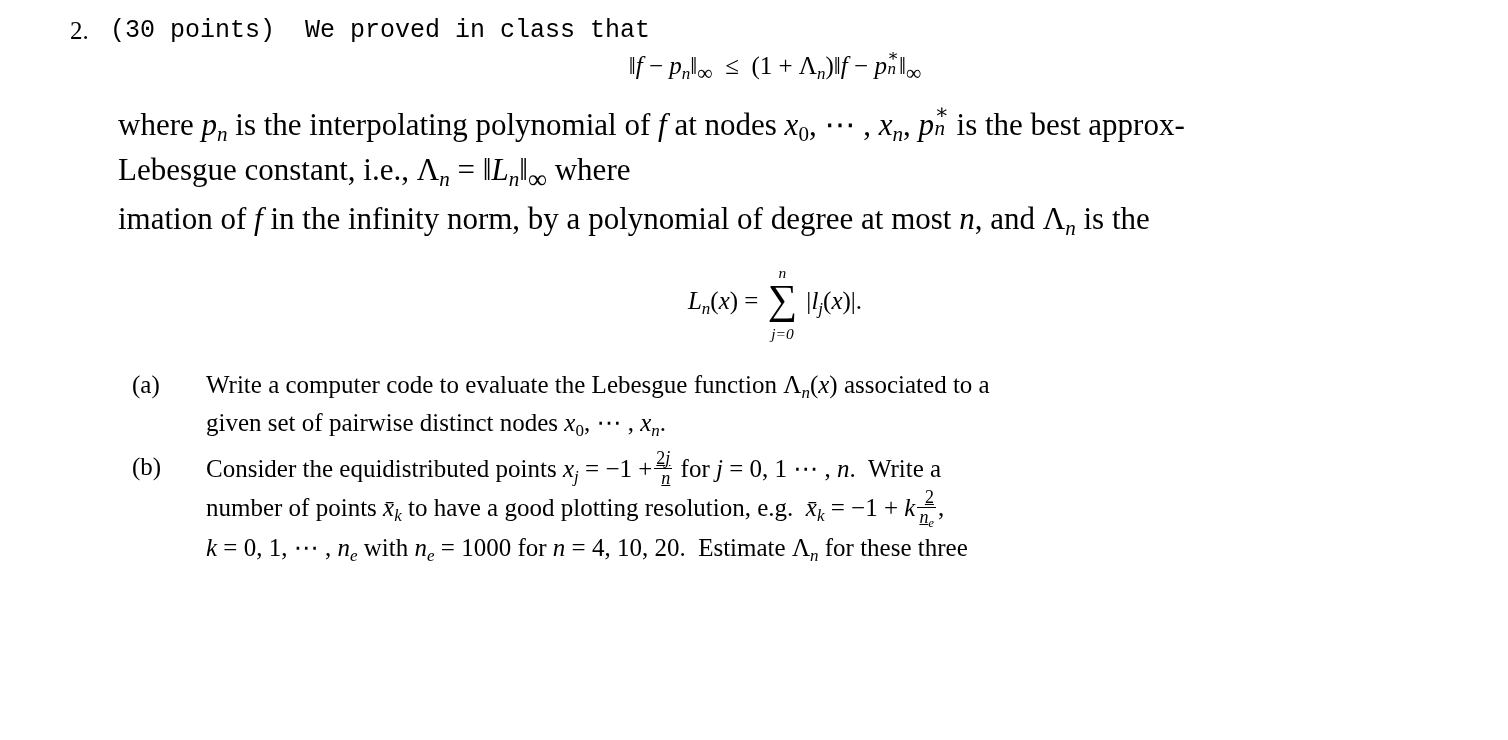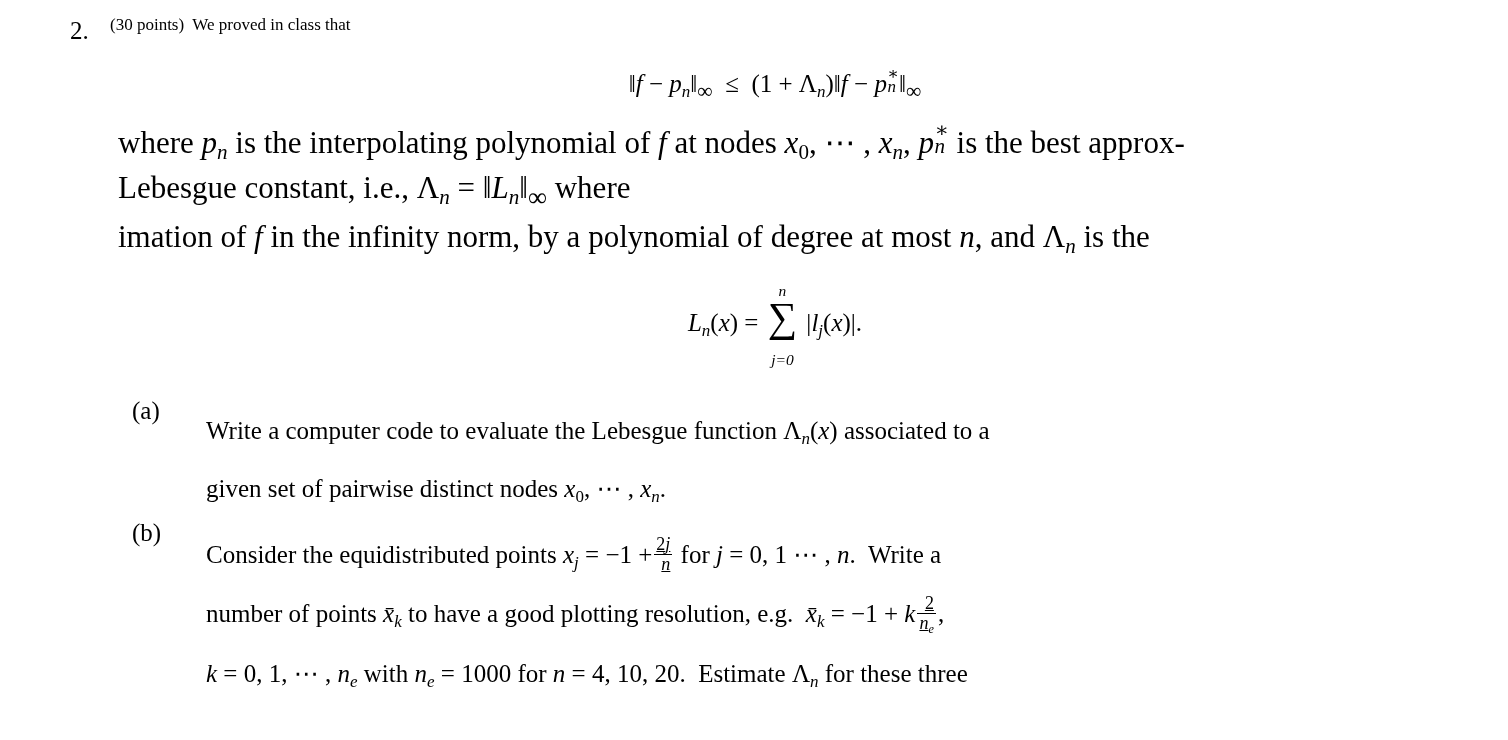--- a/index.html
+++ b/index.html
@@ -72,28 +72,28 @@
     align-items: flex-start;
   }
   .prob-num {
     width: 40px;
     flex: 0 0 40px;
     font-size: 25px;
     line-height: 1.32;
   }
   .prob-body {
     flex: 1 1 auto;
-    font-size: 17px;
+    font-size: 25px;
     line-height: 1.32;
+    font-family: Liberation Mono, monospace;
   }
 
   .display-eq {
     text-align: center;
     font-size: 25px;
-    margin-top: 18px;
     margin-bottom: 16px;
   }
 
   .para {
     font-size: 31px;
     line-height: 1.38;
     text-align: justify;
     text-justify: inter-word;
     margin-left: 48px;
     margin-right: 10px;
@@ -118,21 +118,21 @@
     font-size: 0.62em;
     font-style: italic;
   }
   .sumblock .sig {
     display: block;
     font-size: 1.65em;
     line-height: 0.92;
     font-style: normal;
   }
   .sumblock .lim.top { margin-bottom: 0px; }
-  .sumblock .lim.bot { margin-top: 15px; }
+  .sumblock .lim.bot { margin-top: 7px; }
   .sum-rhs { display: inline-block; vertical-align: middle; }
 
   .items {
     margin-top: 26px;
     margin-left: 62px;
     margin-right: 20px;
   }
   .item {
     display: flex;
     align-items: flex-start;
@@ -143,21 +143,21 @@
     width: 74px;
     font-size: 25px;
     line-height: 1.40;
   }
   .item-text {
     flex: 1 1 auto;
     font-size: 25px;
     line-height: 1.40;
     text-align: justify;
   }
-  .item-text .ln { display: block; margin-top: 20px; }
+  .item-text .ln { display: block; }
   .spread { text-align: justify; text-justify: inter-word; }
 </style>
 </head>
 <body>
 
 <div class="page">
 
   <div class="problem">
 
     <div class="prob-head">

